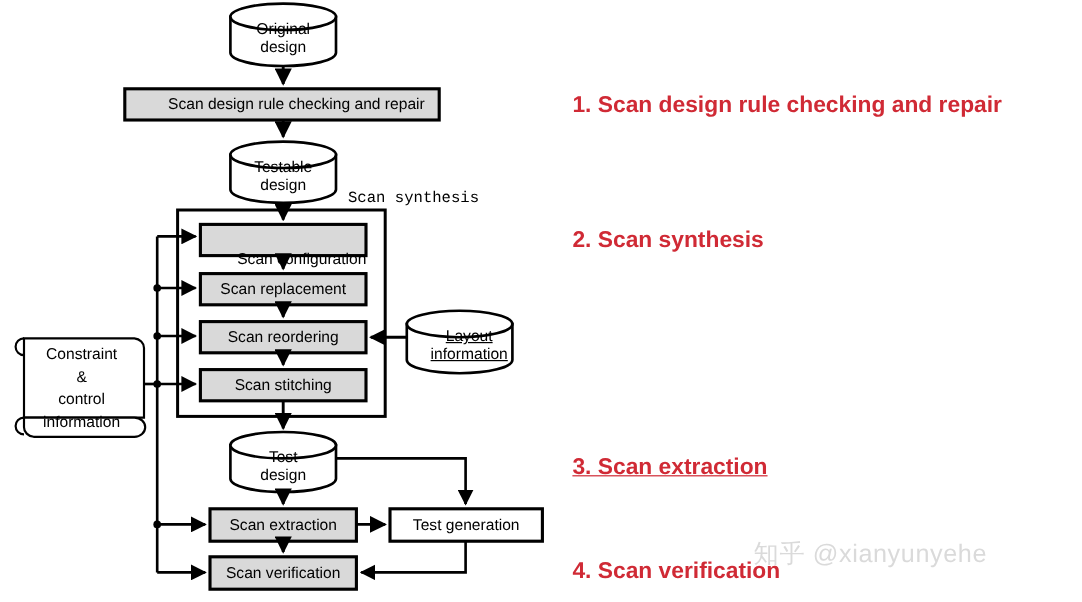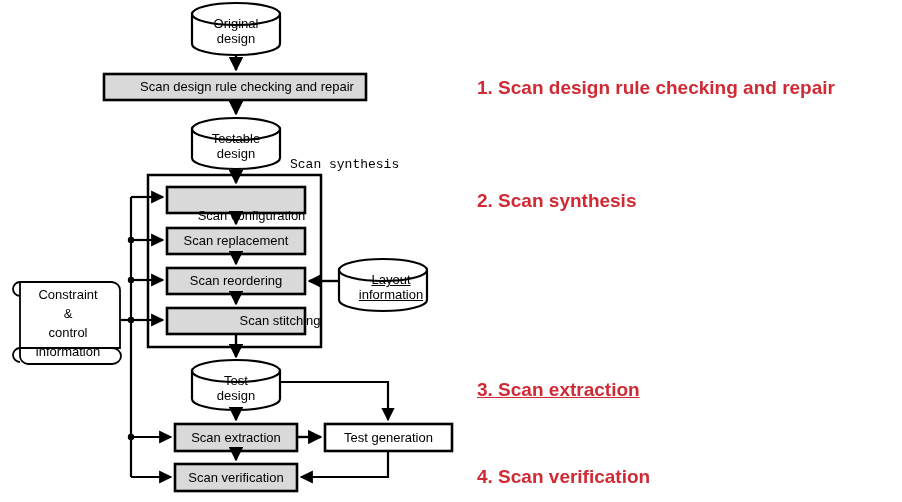--- a/index.html
+++ b/index.html
@@ -175,21 +175,21 @@
   <div class="node-label" style="left:192px; top:131px; width:88px;"><span>Testable</span><br><span>design</span></div>
 
   <div class="group-caption" style="left:290px; top:157px;">Scan synthesis</div>
 
   <div class="node-label" style="left:167px; top:208px; width:123px;margin-left:23px;">Scan configuration</div>
 
   <div class="node-label" style="left:167px; top:233px; width:138px;">Scan replacement</div>
 
   <div class="node-label" style="left:167px; top:273px; width:138px;">Scan reordering</div>
 
-  <div class="node-label" style="left:167px; top:313px; width:138px;padding-left:44px;">Scan stitching</div>
+  <div class="node-label" style="left:167px; top:313px; width:138px;">Scan stitching</div>
 
   <div class="node-label" style="left:337px; top:272px; width:108px;text-decoration:underline;"><span>Layout</span><br><span>information</span></div>
 
   <div class="node-label" style="left:18px; top:285px; width:100px; line-height:19px;"><span>Constraint</span><br><span>&amp;</span><br><span>control</span><br><span>information</span></div>
 
   <div class="node-label" style="left:192px; top:373px; width:88px;"><span>Test</span><br><span>design</span></div>
 
   <div class="node-label" style="left:175px; top:430px; width:122px;">Scan extraction</div>
 
   <div class="node-label" style="left:325px; top:430px; width:127px;">Test generation</div>
@@ -197,14 +197,15 @@
   <div class="node-label" style="left:175px; top:470px; width:122px;">Scan verification</div>
 
   <div class="step-label" style="left:477px; top:77px;">1. Scan design rule checking and repair</div>
 
   <div class="step-label" style="left:477px; top:190px;">2. Scan synthesis</div>
 
   <div class="step-label" style="left:477px; top:379px;text-decoration:underline;">3. Scan extraction</div>
 
   <div class="step-label" style="left:477px; top:466px;">4. Scan verification</div>
 
+  <div class="watermark" style="left:628px; top:447px;">知乎 @xianyunyehe</div>
 
 </div>
 
 </body></html>

